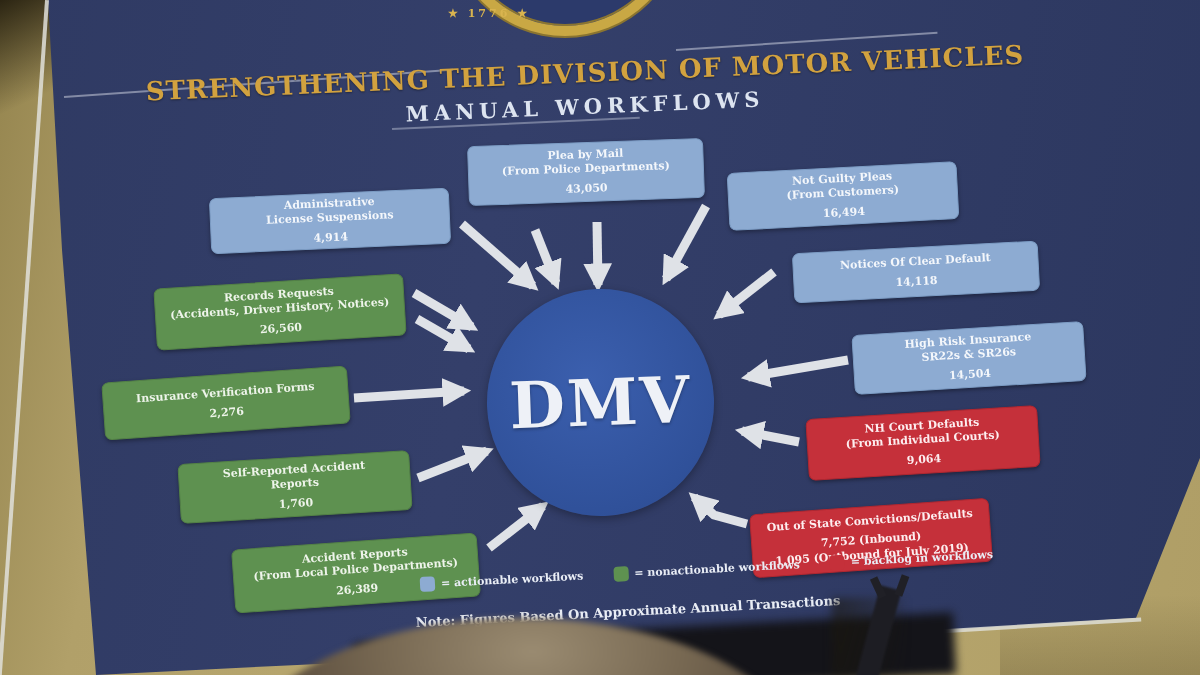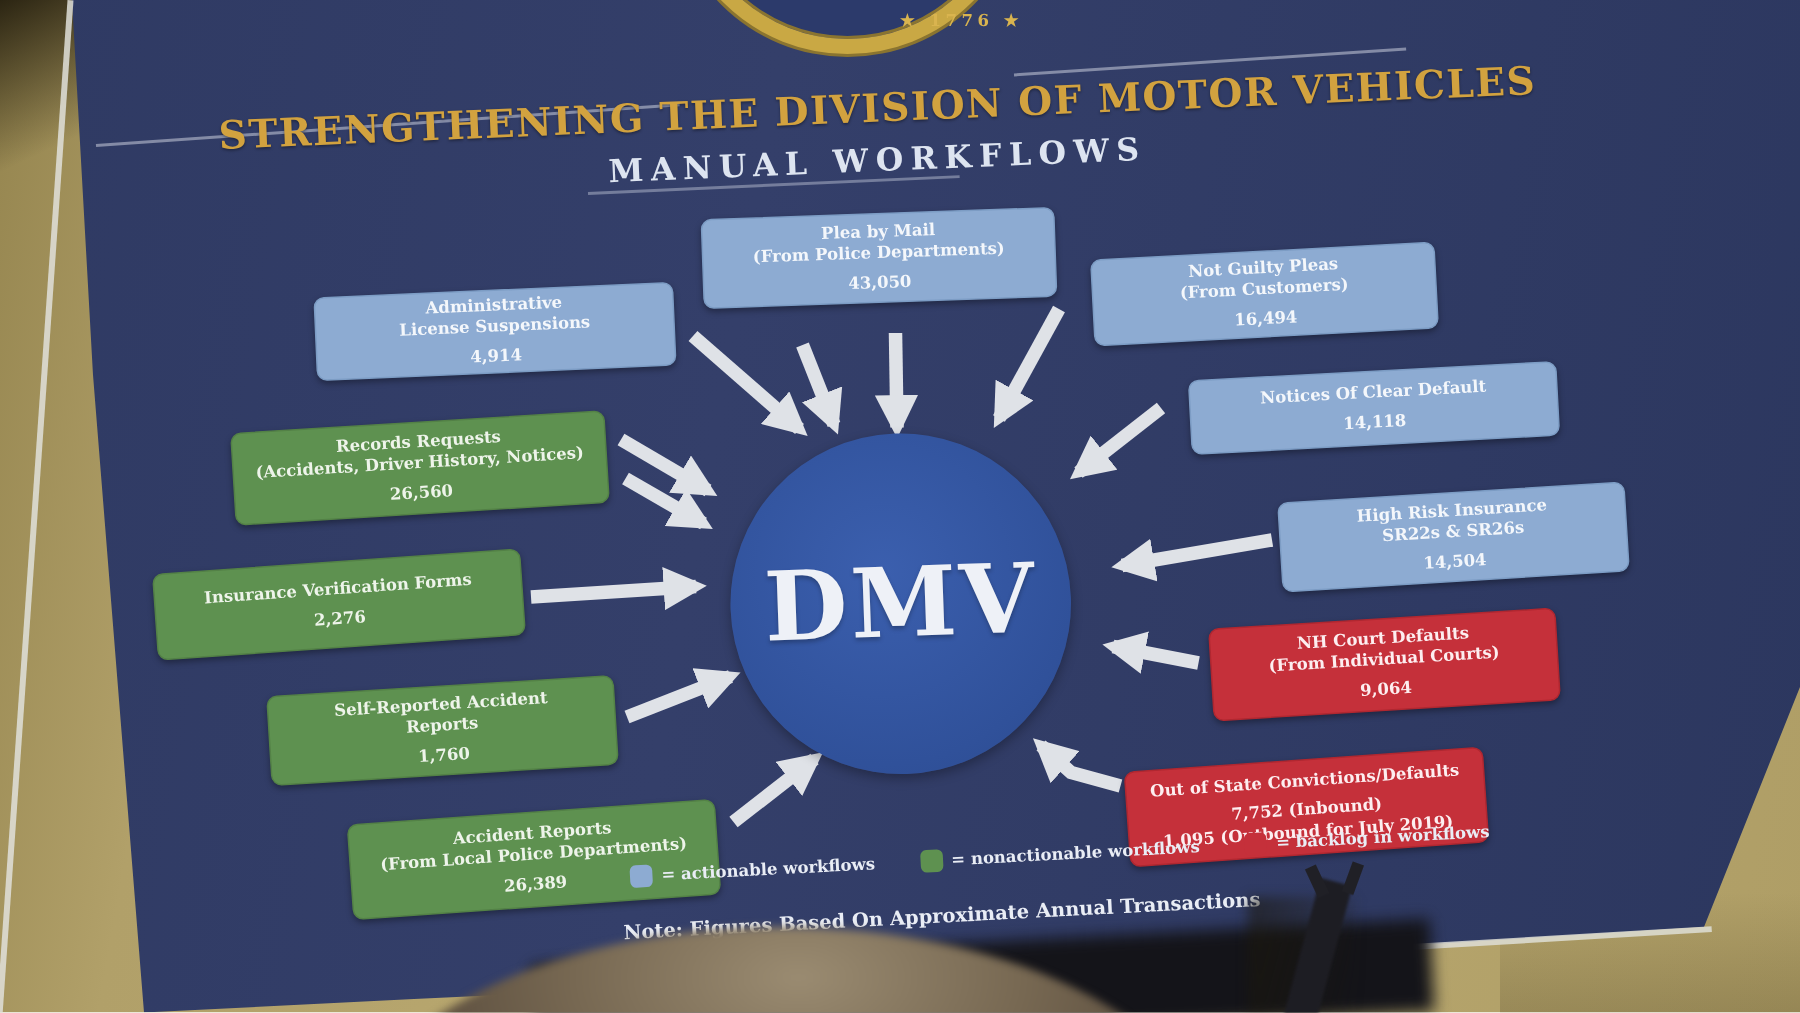--- a/index.html
+++ b/index.html
@@ -21,21 +21,21 @@
     clip-path:polygon(48px 0,1200px 0,1200px 458px,1136px 618px,660px 648px,276px 666px,96px 675px,62px 250px);}
   .poster-edge-left{position:absolute;left:45px;top:0;width:4px;height:700px;z-index:4;
     background:rgba(225,225,218,.85);transform:rotate(4deg);transform-origin:top left;}
   .poster-edge-bottom{position:absolute;left:660px;top:646px;width:482px;height:4px;z-index:4;
     background:rgba(222,222,214,.85);transform:rotate(-3.4deg);transform-origin:left center;}
 
   
   .seal{position:absolute;left:448px;top:-198px;width:234px;height:234px;box-sizing:border-box;
     border-radius:50%;background:#2c3a6b;border:10px solid #c9a844;
     box-shadow:0 0 0 2px #8a7430, inset 0 0 0 2px #8a7430;}
-  .seal-year{position:absolute;left:448px;top:7px;width:234px;text-align:right;z-index:3;
+  .seal-year{position:absolute;left:448px;top:7px;width:234px;text-align:left;z-index:3;
     color:#d9b44f;font-size:11px;font-weight:bold;letter-spacing:3px;}
 
   
   .hline{position:absolute;height:2px;background:rgba(215,220,232,.5);transform-origin:left center;z-index:3;}
   .line-a{left:64px;top:96px;width:390px;transform:rotate(-4deg);}
   .line-b{left:676px;top:49px;width:262px;transform:rotate(-3.8deg);}
   .line-c{left:392px;top:128px;width:248px;background:rgba(215,220,232,.4);transform:rotate(-2.6deg);}
   .title{position:absolute;left:145px;top:58px;width:880px;text-align:center;z-index:3;
     font-size:26px;font-weight:bold;color:#d2a23f;letter-spacing:1px;
     transform:rotate(-2.4deg);text-shadow:0 1px 2px rgba(0,0,0,.4);}

